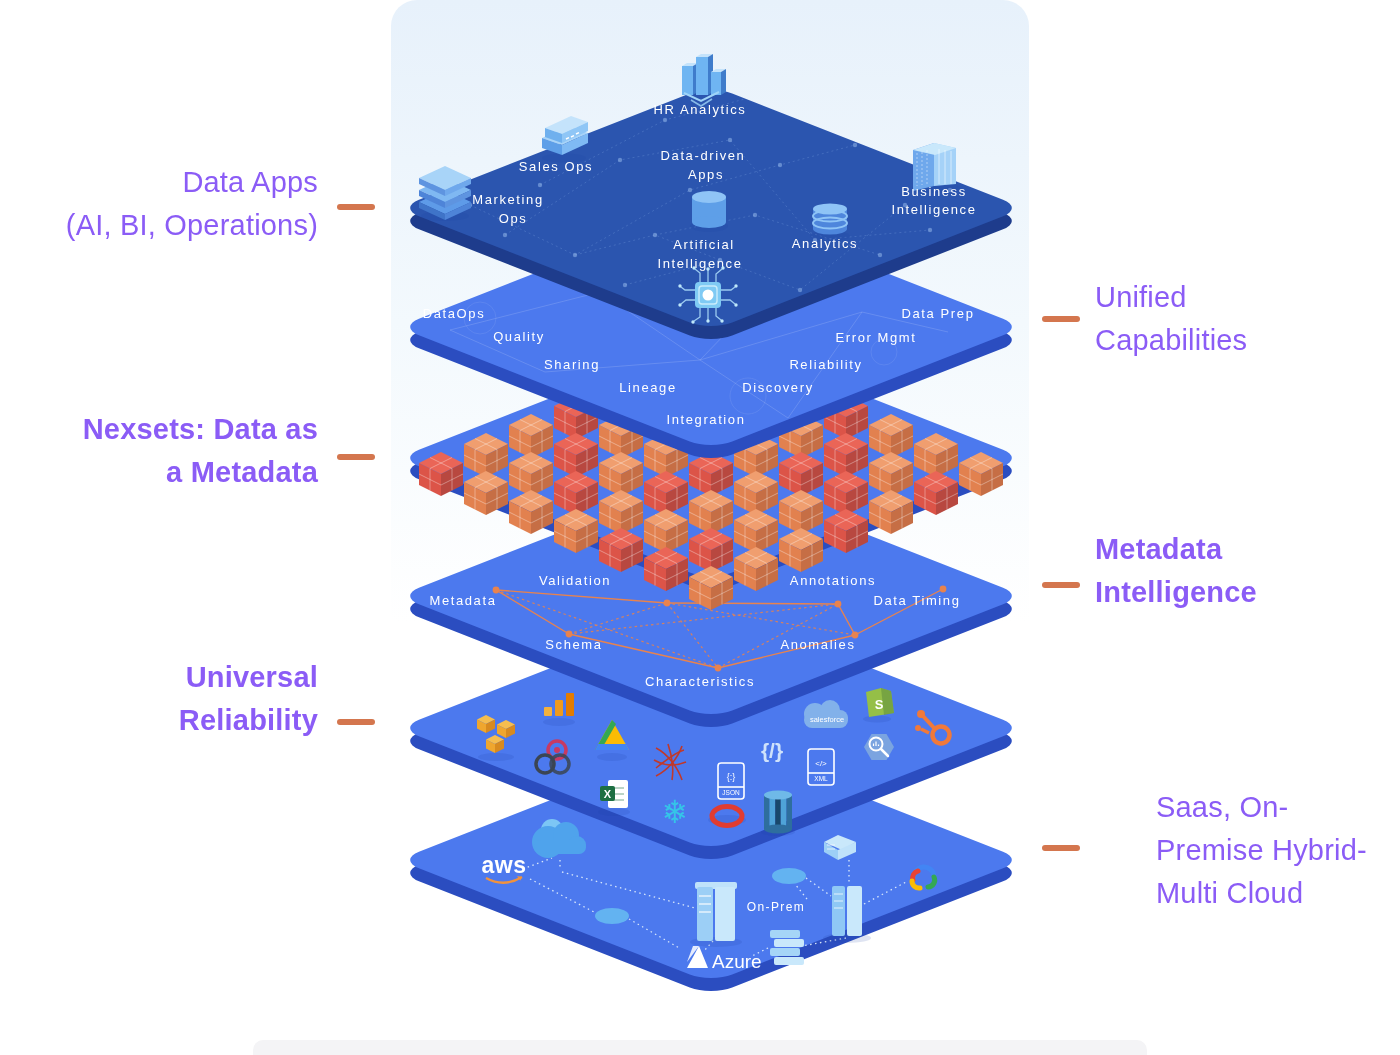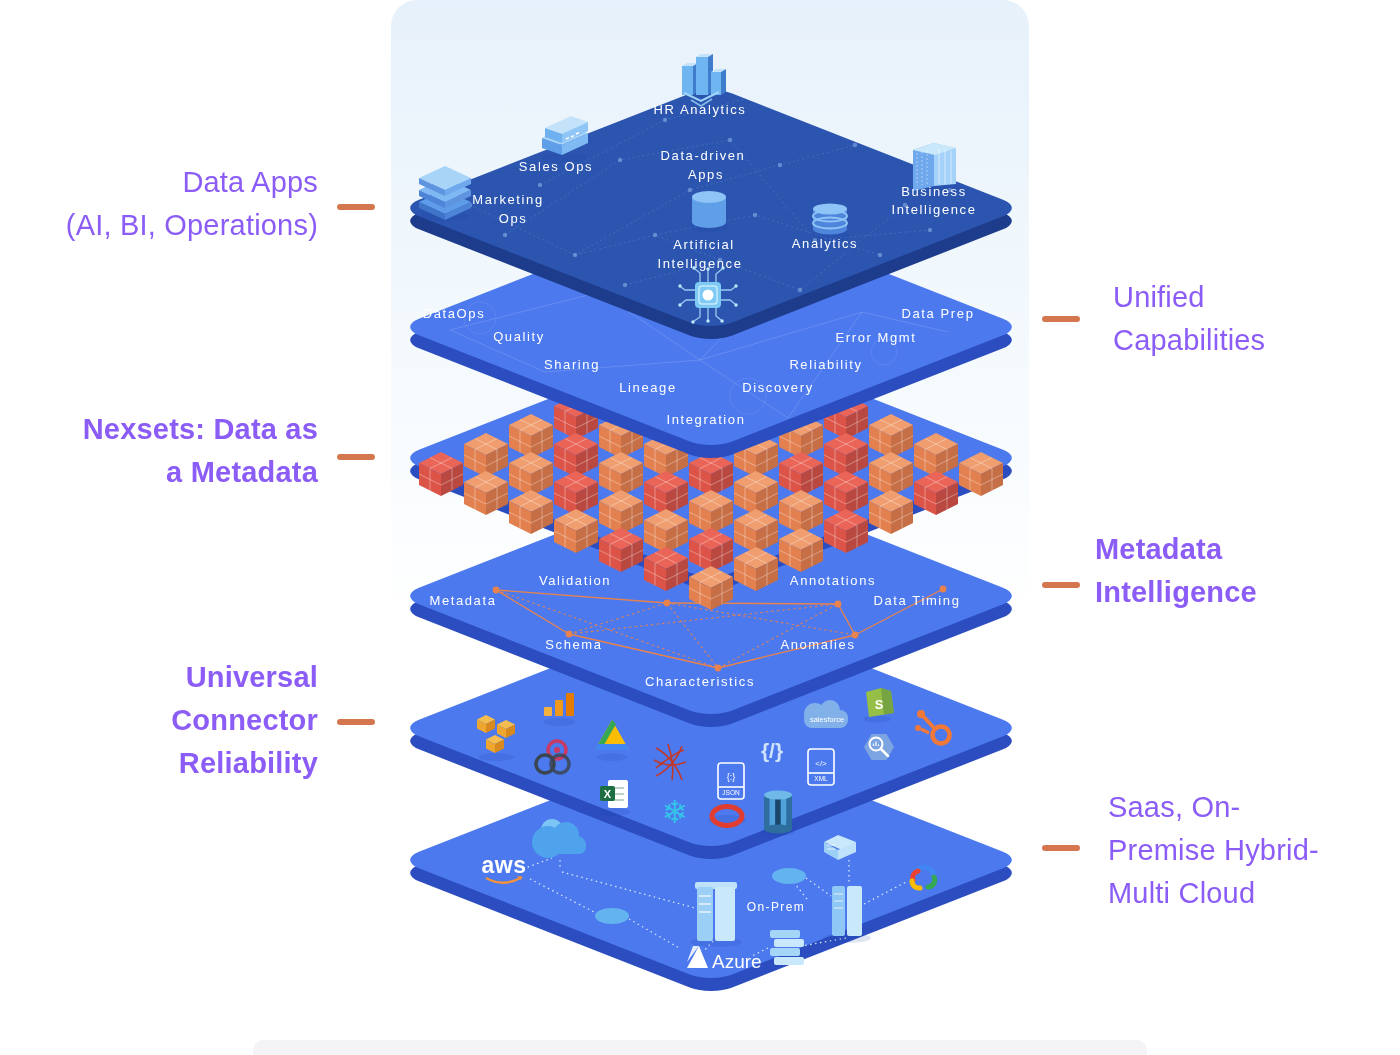--- a/index.html
+++ b/index.html
@@ -42,33 +42,32 @@
   <div class="side-label align-r" style="left:0;width:318px;top:161px;">
     <div>Data Apps</div>
     <div>(AI, BI, Operations)</div>
   </div>
   <div class="side-label align-r bold" style="left:0;width:318px;top:408px;">
     <div>Nexsets: Data as</div>
     <div>a Metadata</div>
   </div>
   <div class="side-label align-r bold" style="left:0;width:318px;top:656px;">
     <div>Universal</div>
-    <div>Connector</div>
     <div>Reliability</div>
   </div>
 
-  <div class="side-label" style="left:1095px;top:276px;margin-left:18px;">
+  <div class="side-label" style="left:1095px;top:276px;">
     <div>Unified</div>
     <div>Capabilities</div>
   </div>
   <div class="side-label bold" style="left:1095px;top:528px;">
     <div>Metadata</div>
     <div>Intelligence</div>
   </div>
-  <div class="side-label" style="left:1108px;top:786px;">
+  <div class="side-label" style="left:1156px;top:786px;">
     <div>Saas, On-</div>
     <div>Premise Hybrid-</div>
     <div>Multi Cloud</div>
   </div>
 
   <div class="dash" style="left:337px;top:204px;"></div>
   <div class="dash" style="left:337px;top:454px;"></div>
   <div class="dash" style="left:337px;top:719px;"></div>
   <div class="dash" style="left:1042px;top:316px;"></div>
   <div class="dash" style="left:1042px;top:582px;"></div>

